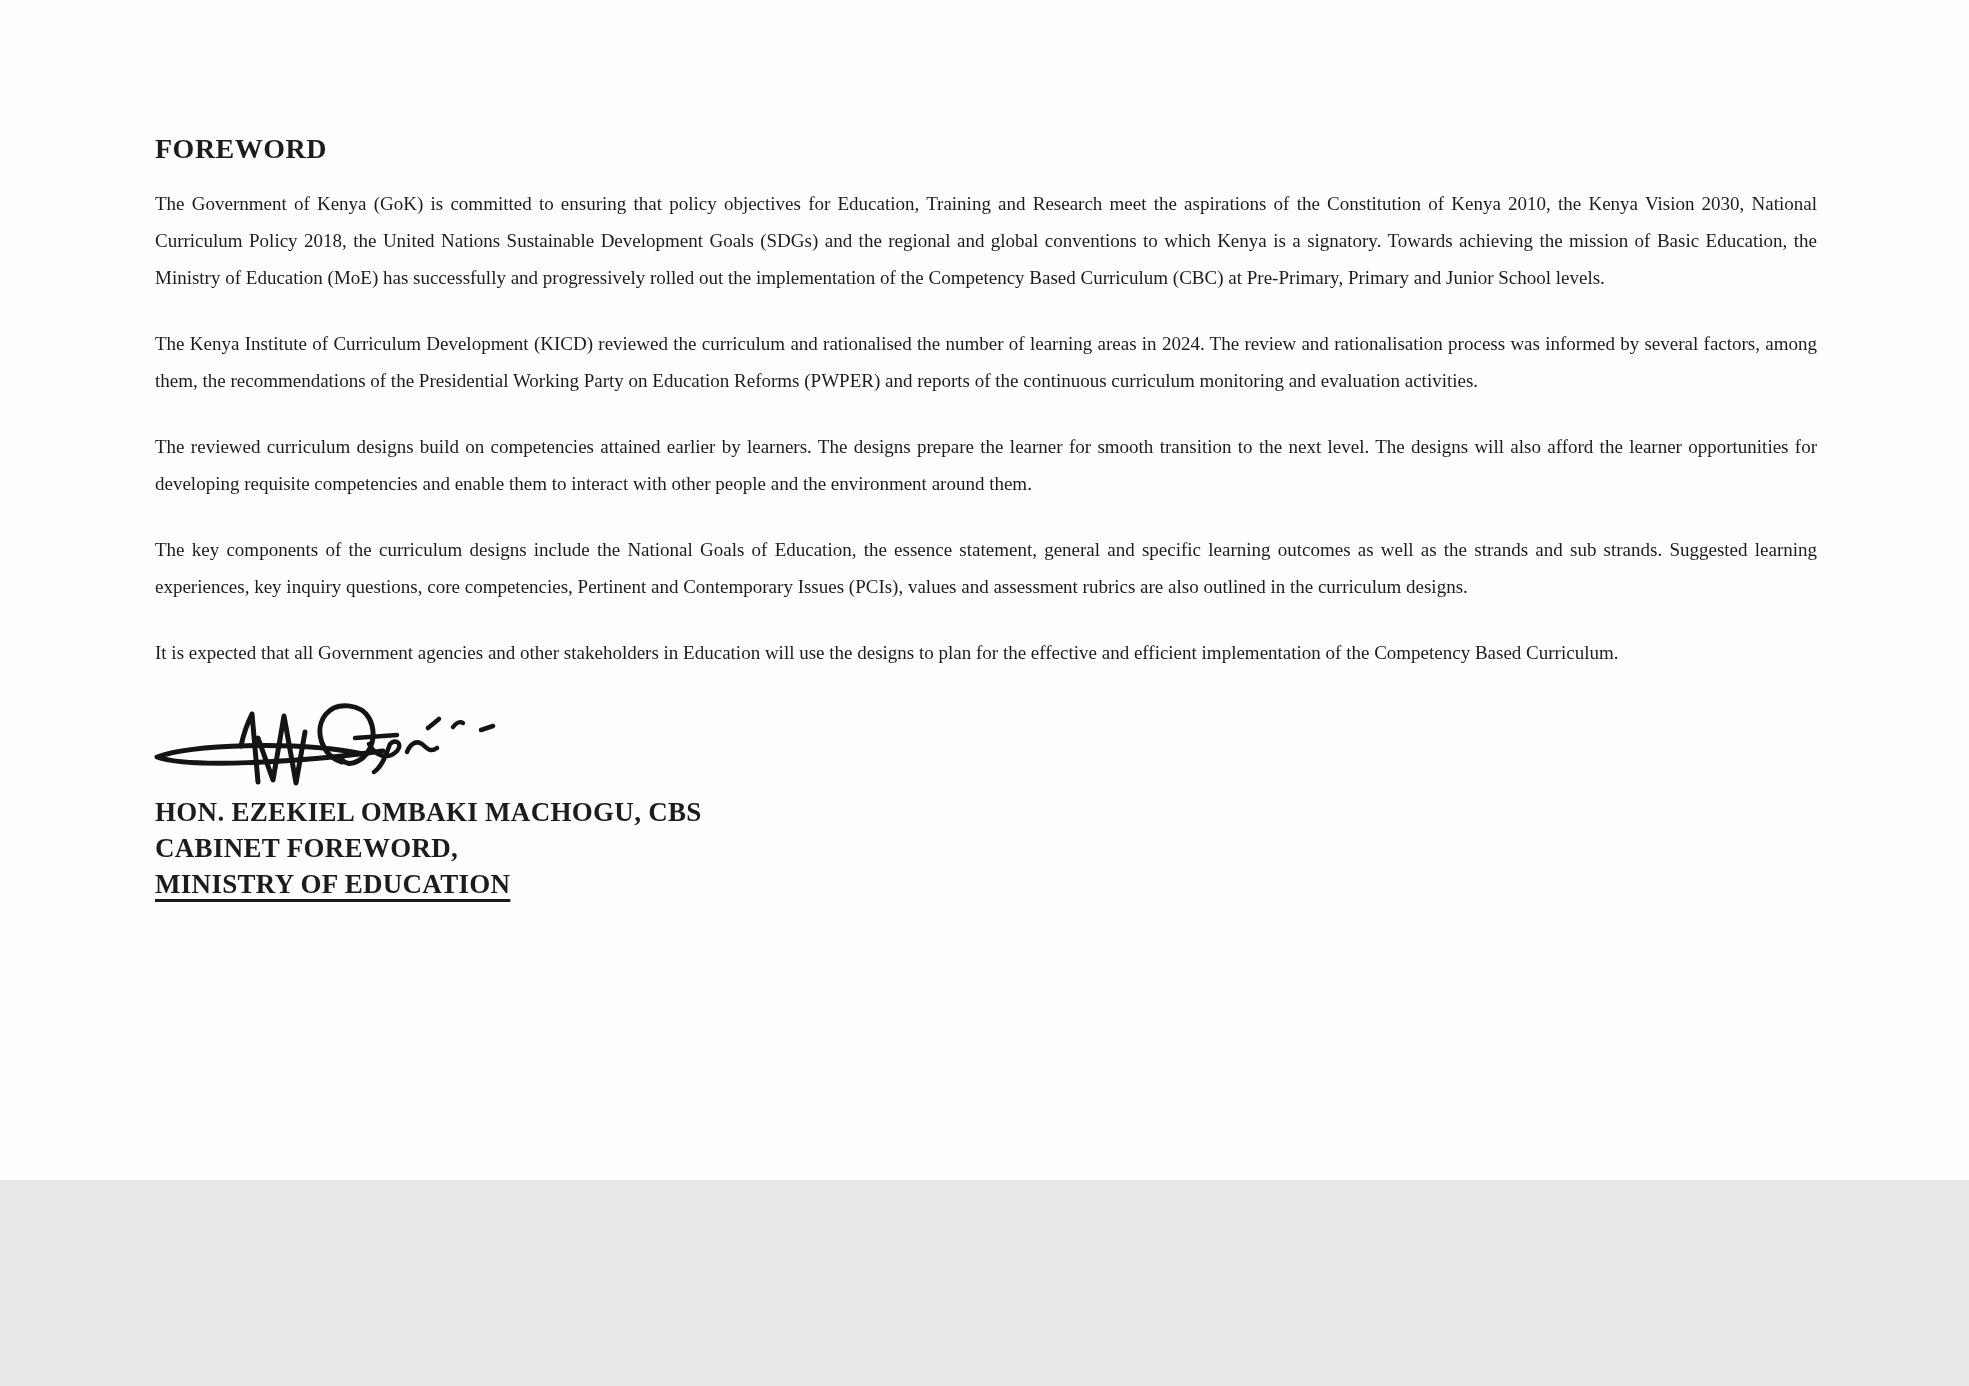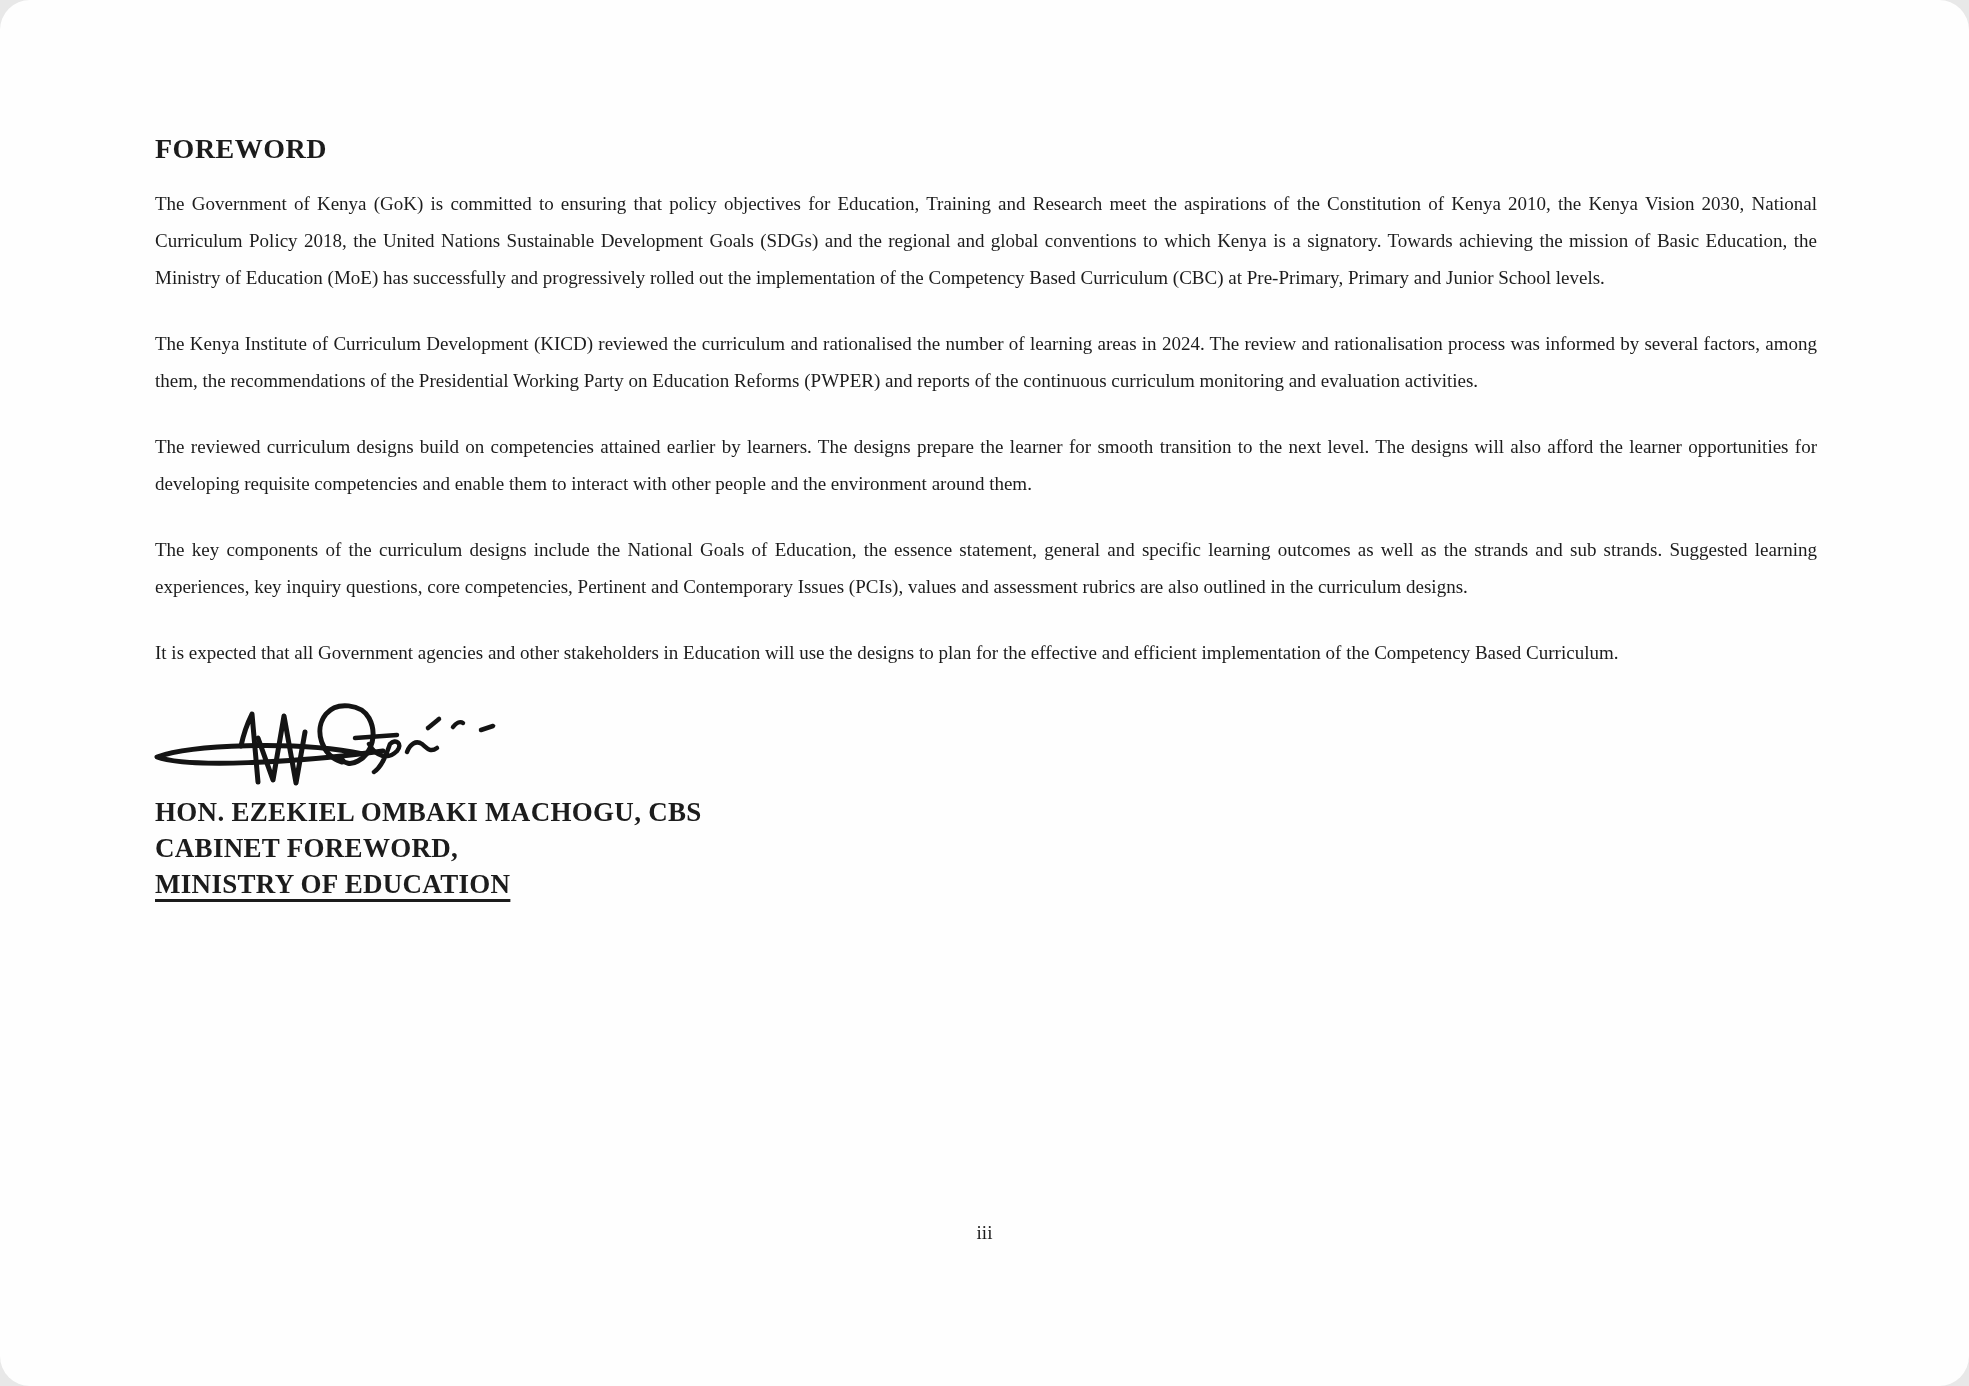--- a/index.html
+++ b/index.html
@@ -3,26 +3,25 @@
 <meta charset="utf-8">
 <style>
   html, body {
     margin: 0;
     padding: 0;
     background: #e8e8e8;
   }
   .page {
     position: relative;
     width: 1969px;
-    height: 1386px;
+    height: 1180px;
     background: #fefefe;
     font-family: "Liberation Serif", "DejaVu Serif", serif;
     color: #1c1c1c;
     overflow: hidden;
-    border-radius: 30px;
   }
   .content {
     position: absolute;
     left: 155px;
     top: 133px;
     width: 1662px;
   }
   .heading {
     font-size: 28px;
     font-weight: bold;

